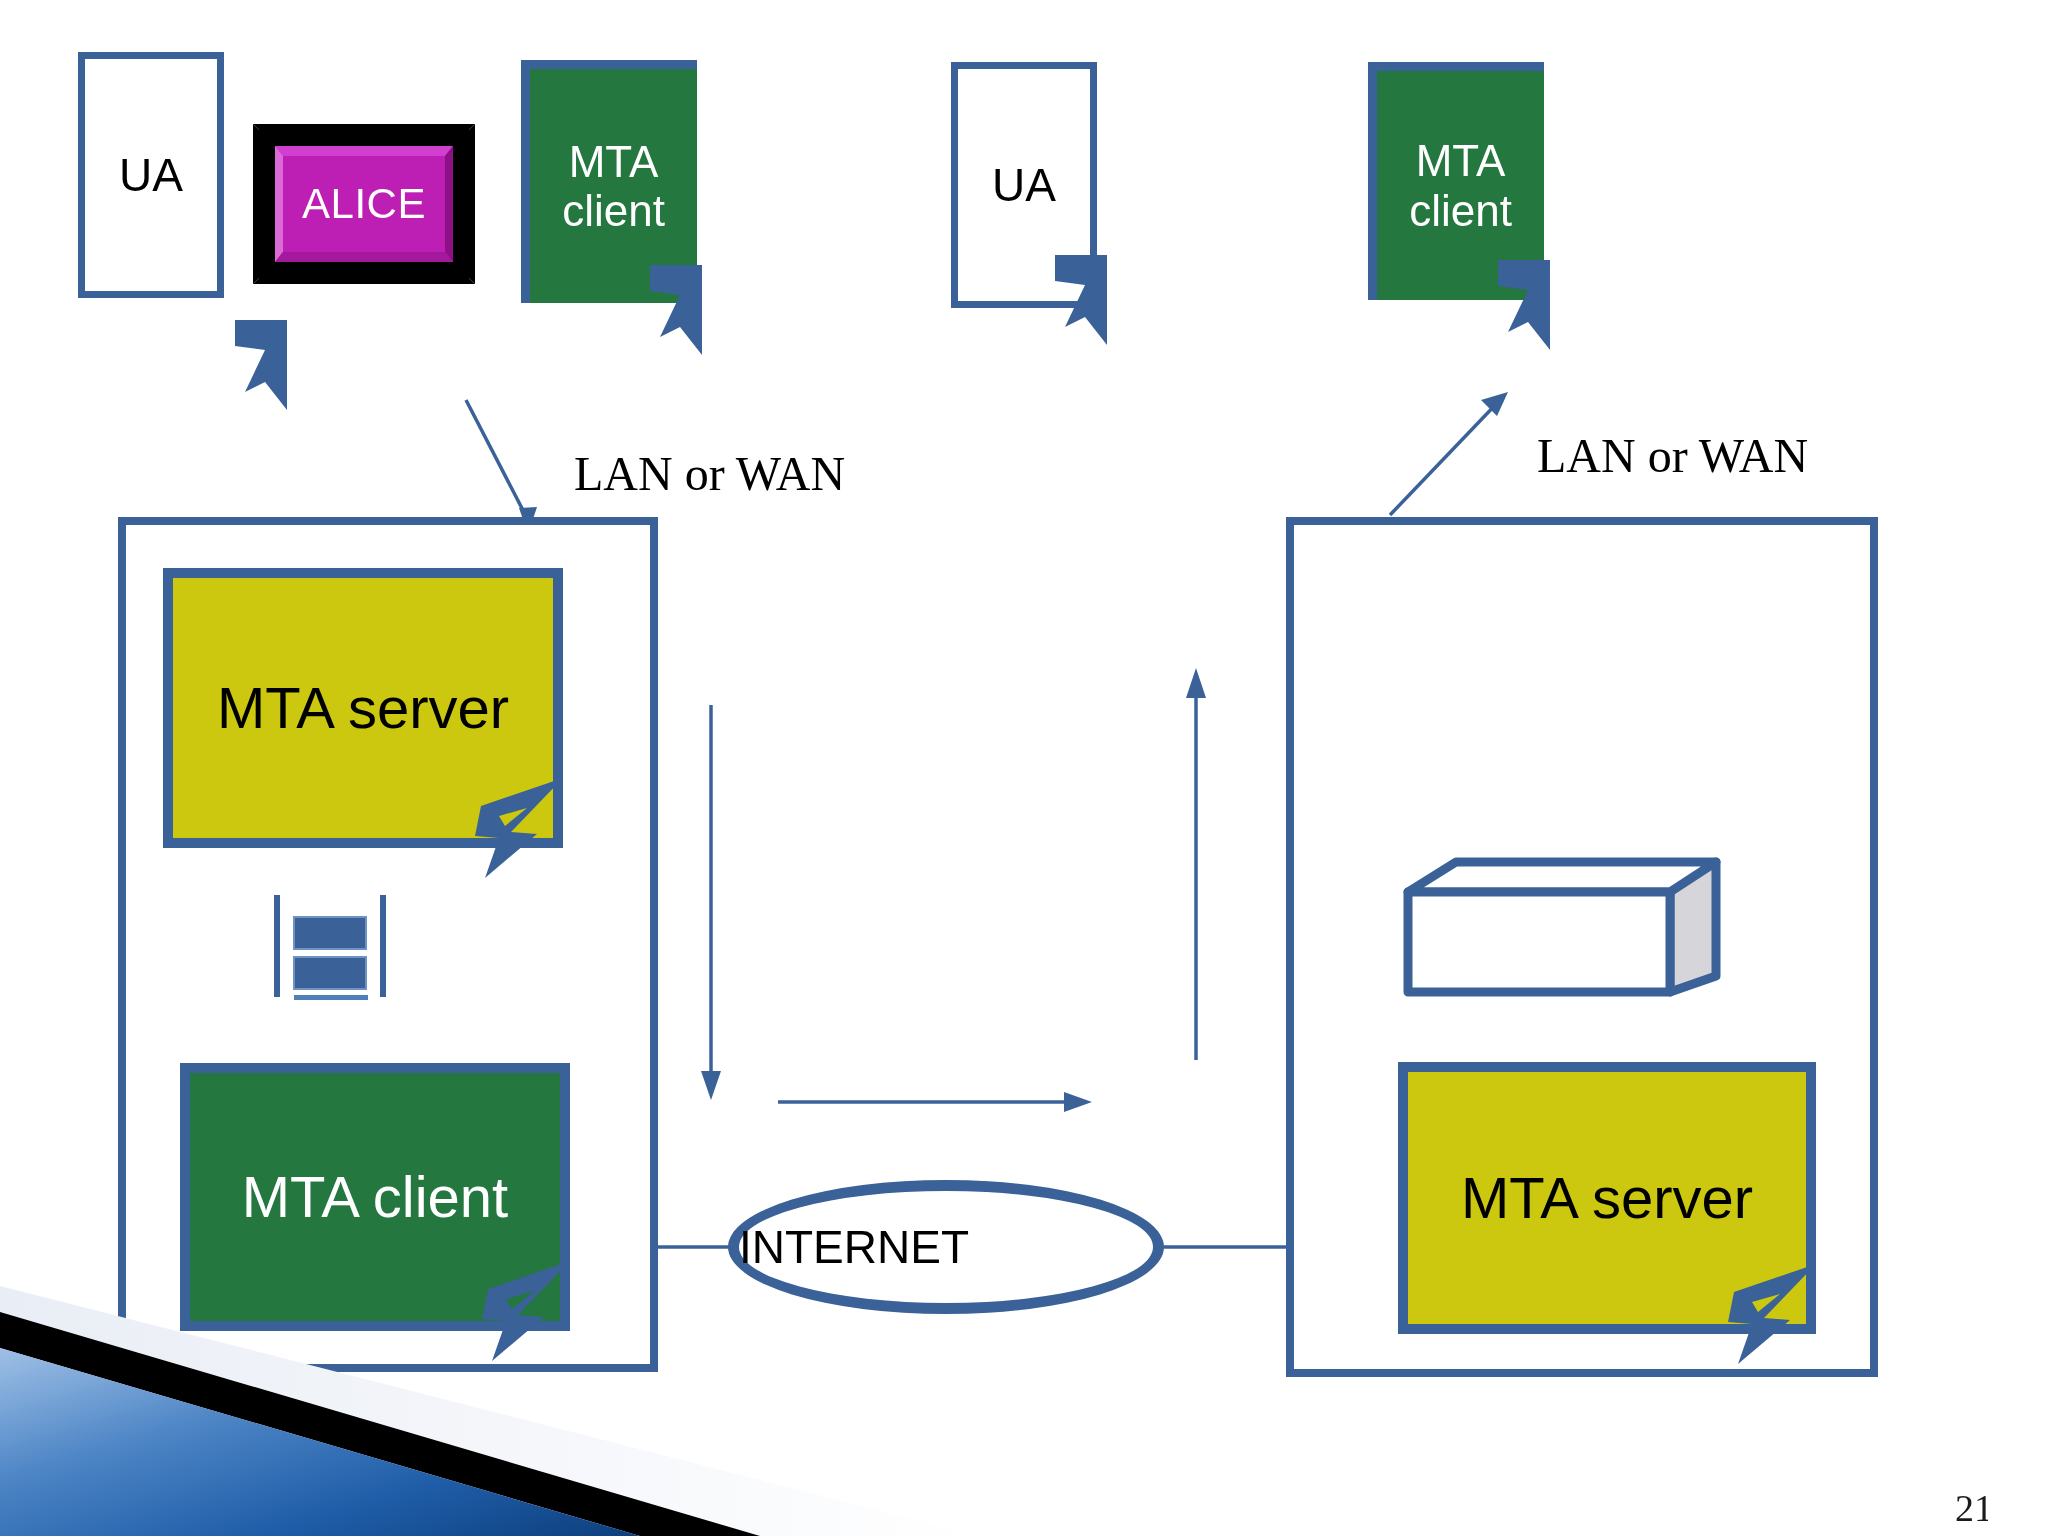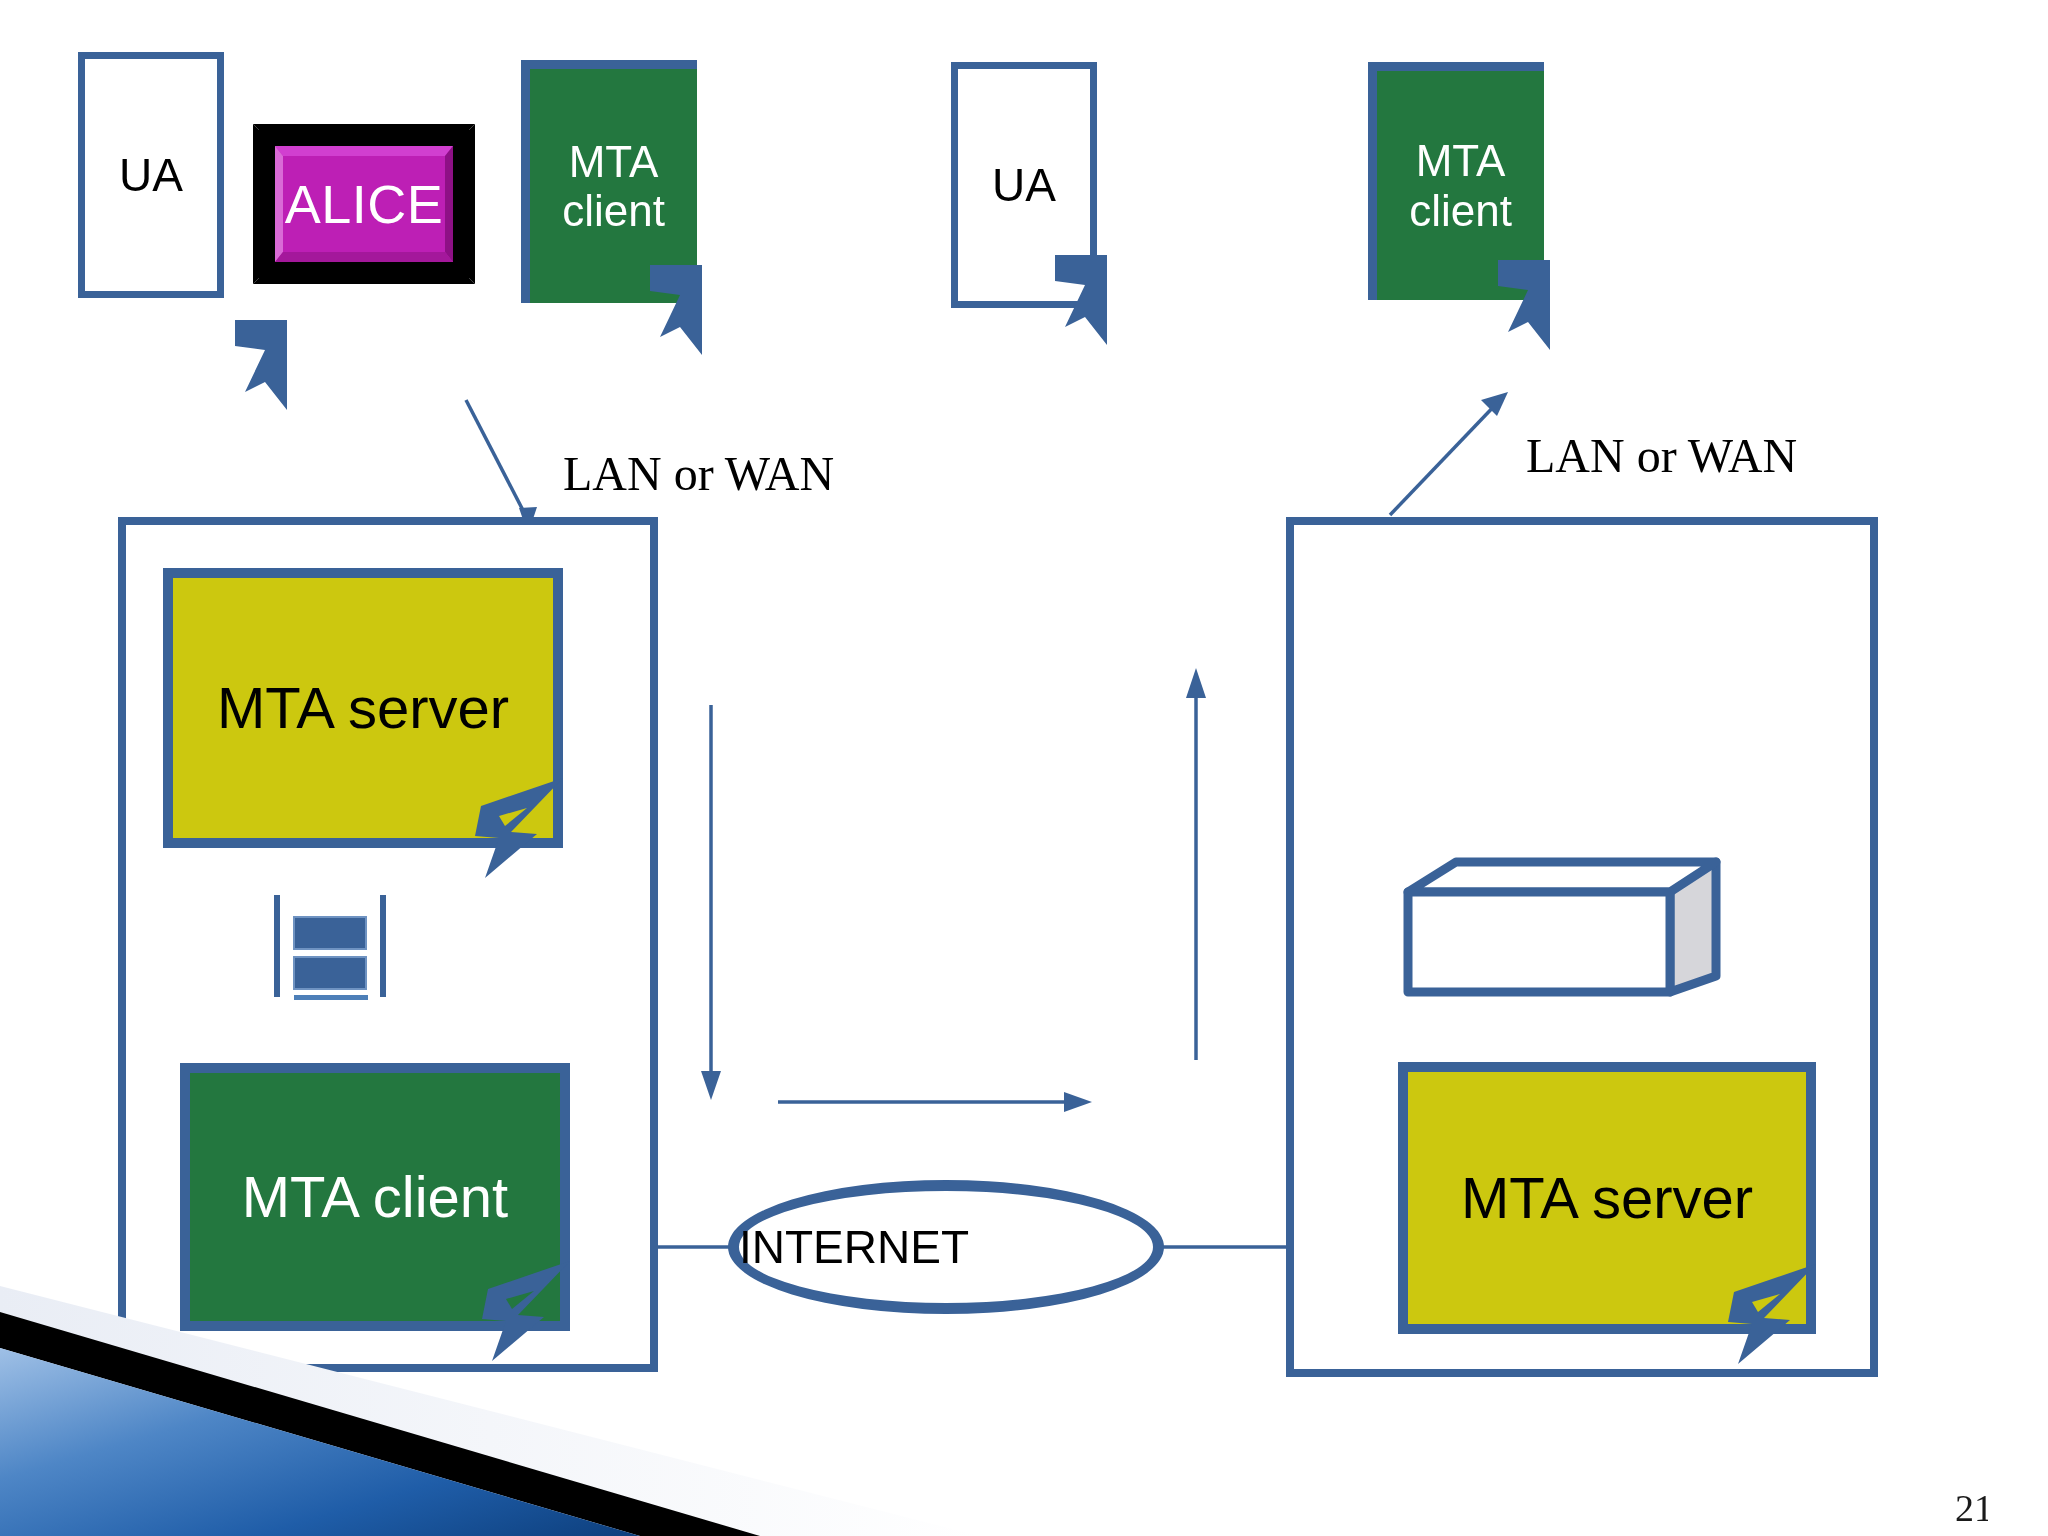--- a/index.html
+++ b/index.html
@@ -30,21 +30,21 @@
     box-sizing:border-box;
     display:flex;align-items:center;justify-content:center;text-align:center;
   }
   .green-tall .lbl{font-size:44px;color:#ffffff;line-height:1.12;}
 
   
   .frame-box{position:absolute;}
   .frame-box svg{display:block;}
   .frame-box .fname{
     position:absolute;left:0;right:0;top:50%;transform:translateY(-50%);
-    text-align:center;color:#ffffff;font-size:54px;line-height:1;
+    text-align:center;color:#ffffff;font-size:42px;line-height:1;
     letter-spacing:.5px;
   }
 
   
   .system-box{
     position:absolute;background:#ffffff;
     border:8px solid #3a6298;box-sizing:border-box;
   }
 
   
@@ -62,21 +62,21 @@
   .callout .tail{position:absolute;right:-62px;bottom:-50px;width:150px;height:130px;pointer-events:none;}
   .callout .tail svg{display:block;}
 
   
   .tail-sm{position:absolute;width:90px;height:110px;pointer-events:none;}
   .tail-sm svg{display:block;}
 
   
   .serif{
     position:absolute;font-family:"Liberation Serif", serif;color:#000;
-    font-size:46px;line-height:1.15;white-space:pre-line;
+    font-size:46px;line-height:1.15;white-space:pre-line;margin-left:11px;
   }
   .serif.lanwan{font-size:48px;}
 
   
   .lines{position:absolute;inset:0;width:2048px;height:1536px;pointer-events:none;}
 
   
   .internet{
     position:absolute;border:11px solid #3a6298;border-radius:50%;
     background:#ffffff;box-sizing:border-box;

